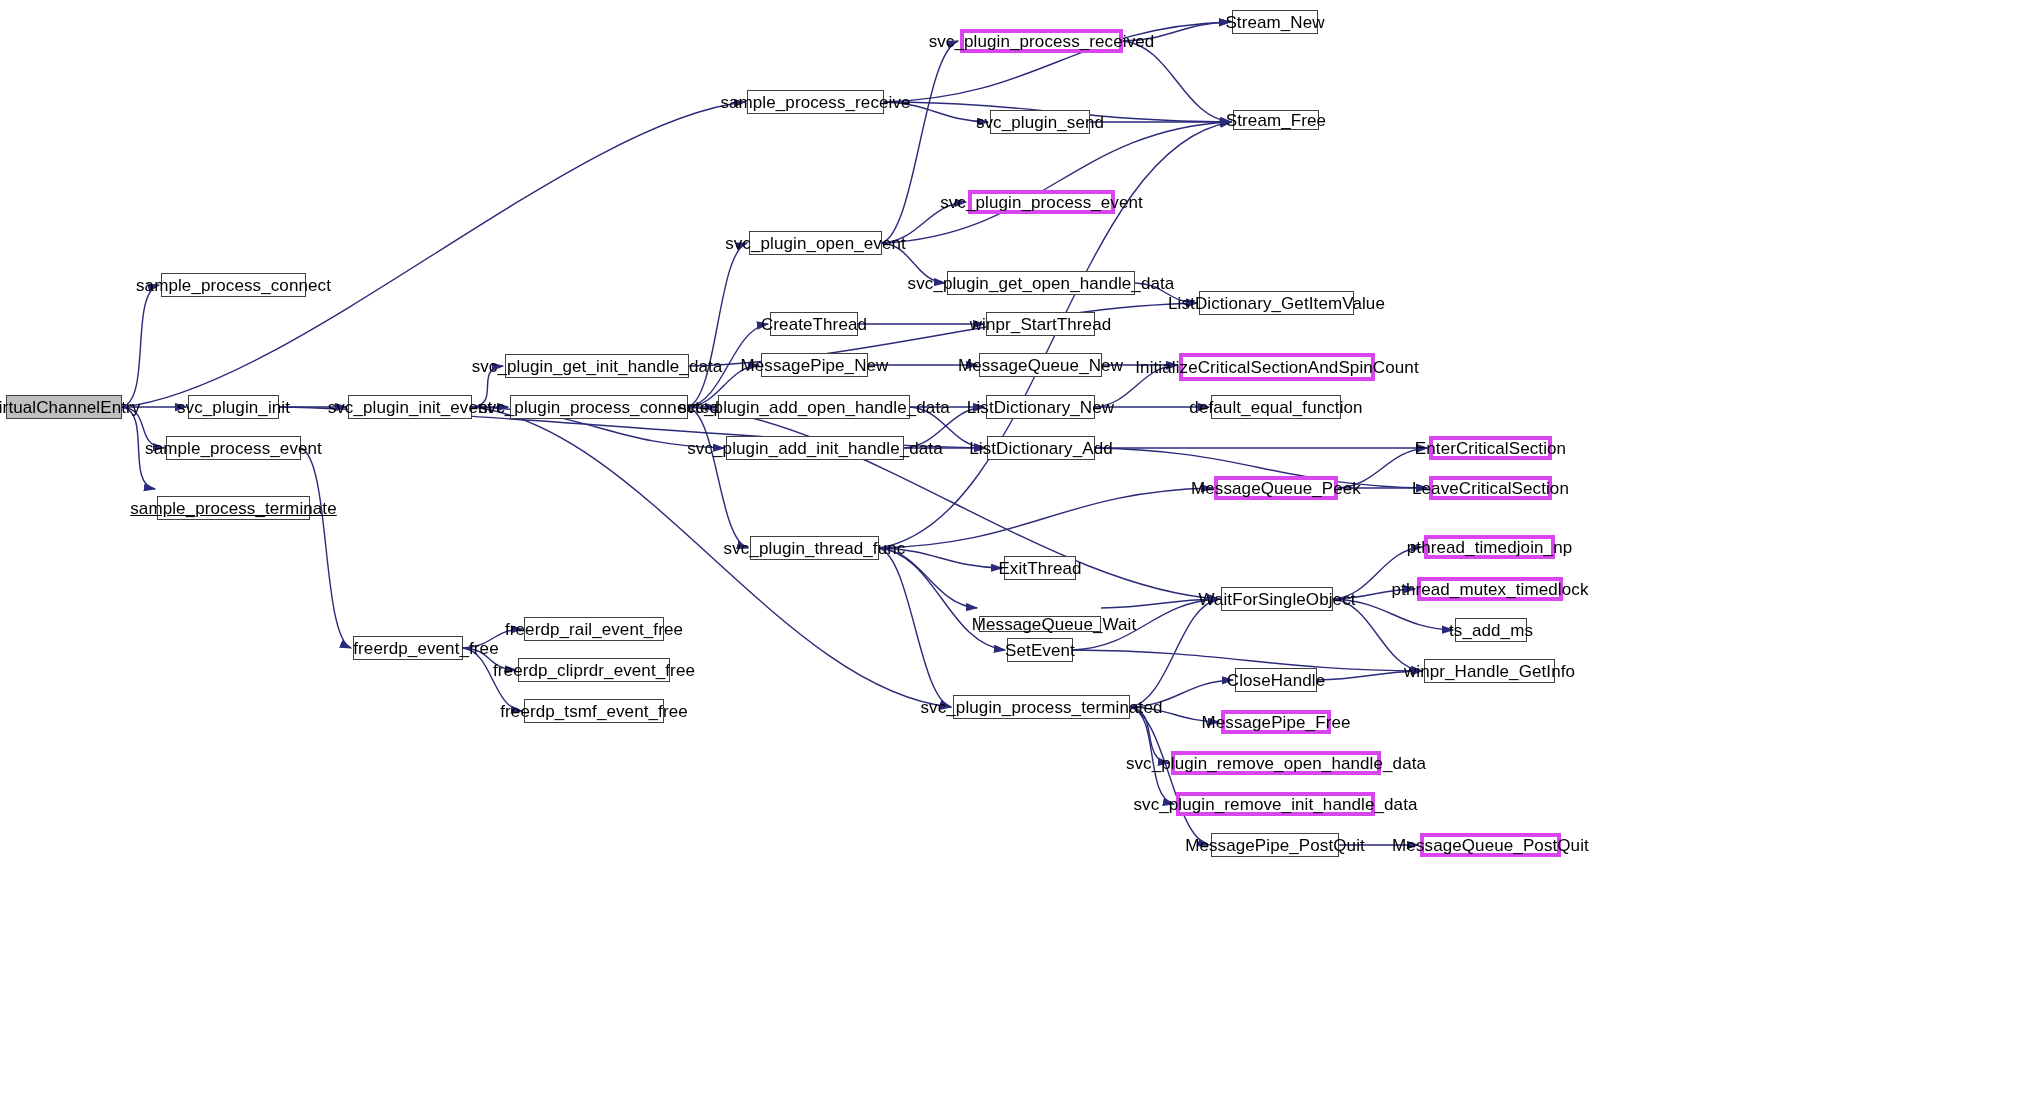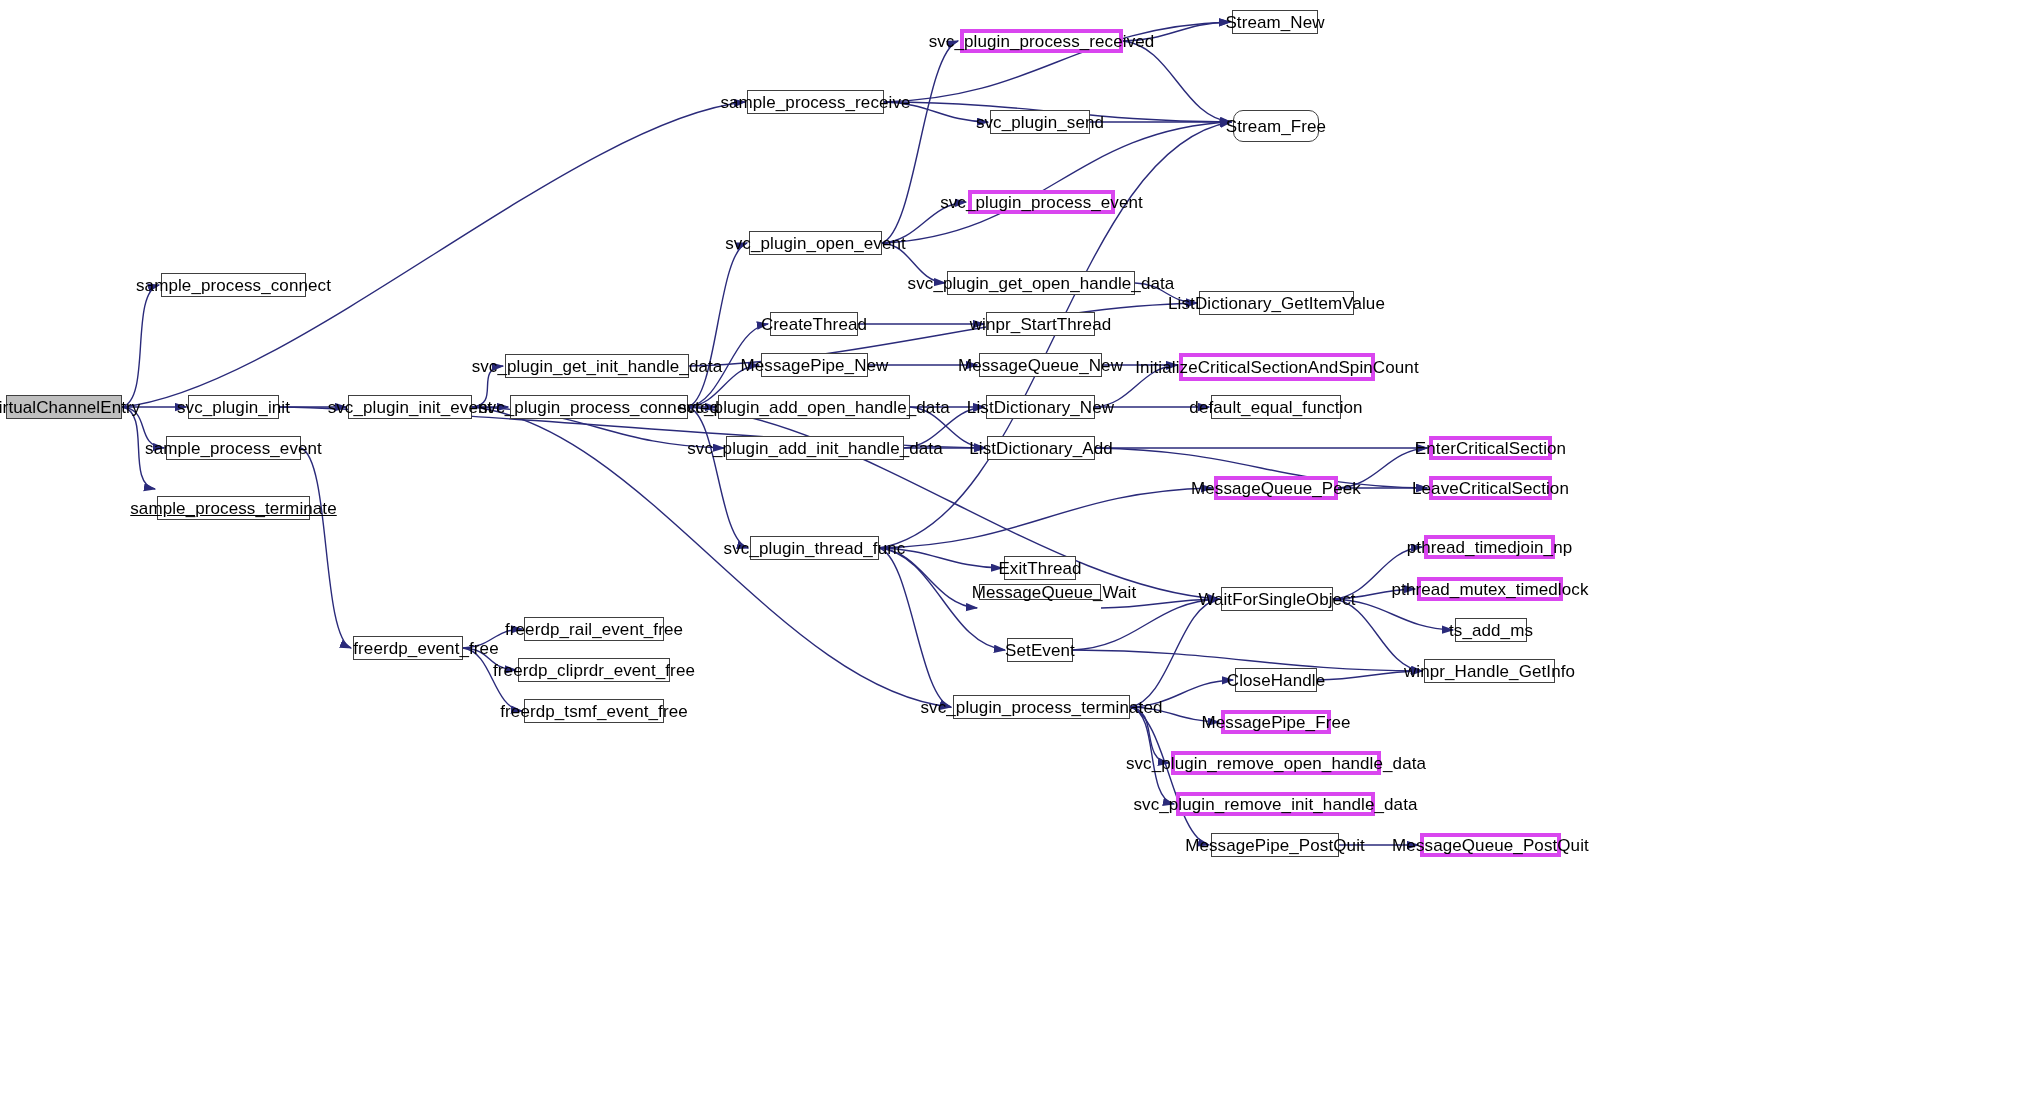--- a/index.html
+++ b/index.html
@@ -187,42 +187,42 @@
       </div>
       <div class="node" style="left: 726px; top: 436px; width: 178px; height: 24px;">
         <span class="node-label">svc_plugin_add_init_handle_data</span>
       </div>
       <div class="node" style="left: 750px; top: 536px; width: 129px; height: 24px;">
         <span class="node-label">svc_plugin_thread_func</span>
       </div>
       <div class="node" style="left: 1004px; top: 556px; width: 72px; height: 24px;">
         <span class="node-label">ExitThread</span>
       </div>
-      <div class="node" style="left: 979px; top: 584px; width: 122px; height: 16px; padding-left: 28px;">
+      <div class="node" style="left: 979px; top: 616px; width: 122px; height: 16px; padding-left: 28px;">
         <span class="node-label">MessageQueue_Wait</span>
       </div>
       <div class="node" style="left: 1007px; top: 638px; width: 66px; height: 24px;">
         <span class="node-label">SetEvent</span>
       </div>
       <div class="node" style="left: 953px; top: 695px; width: 177px; height: 24px;">
         <span class="node-label">svc_plugin_process_terminated</span>
       </div>
       <div class="node red" style="left: 960px; top: 29px; width: 163px; height: 24px;">
         <span class="node-label">svc_plugin_process_received</span>
       </div>
       <div class="node" style="left: 990px; top: 110px; width: 100px; height: 24px;">
         <span class="node-label">svc_plugin_send</span>
       </div>
       <div class="node red" style="left: 968px; top: 190px; width: 147px; height: 24px;">
         <span class="node-label">svc_plugin_process_event</span>
       </div>
       <div class="node" style="left: 1232px; top: 10px; width: 86px; height: 24px;">
         <span class="node-label">Stream_New</span>
       </div>
-      <div class="node" style="left: 1233px; top: 110px; width: 86px; height: 32px; border-radius: 10px;">
+      <div class="node" style="left: 1233px; top: 110px; width: 86px; height: 20px;">
         <span class="node-label">Stream_Free</span>
       </div>
       <div class="node" style="left: 1199px; top: 291px; width: 155px; height: 24px;">
         <span class="node-label">ListDictionary_GetItemValue</span>
       </div>
       <div class="node" style="left: 986px; top: 312px; width: 109px; height: 24px;">
         <span class="node-label">winpr_StartThread</span>
       </div>
       <div class="node" style="left: 979px; top: 353px; width: 123px; height: 24px;">
         <span class="node-label">MessageQueue_New</span>

